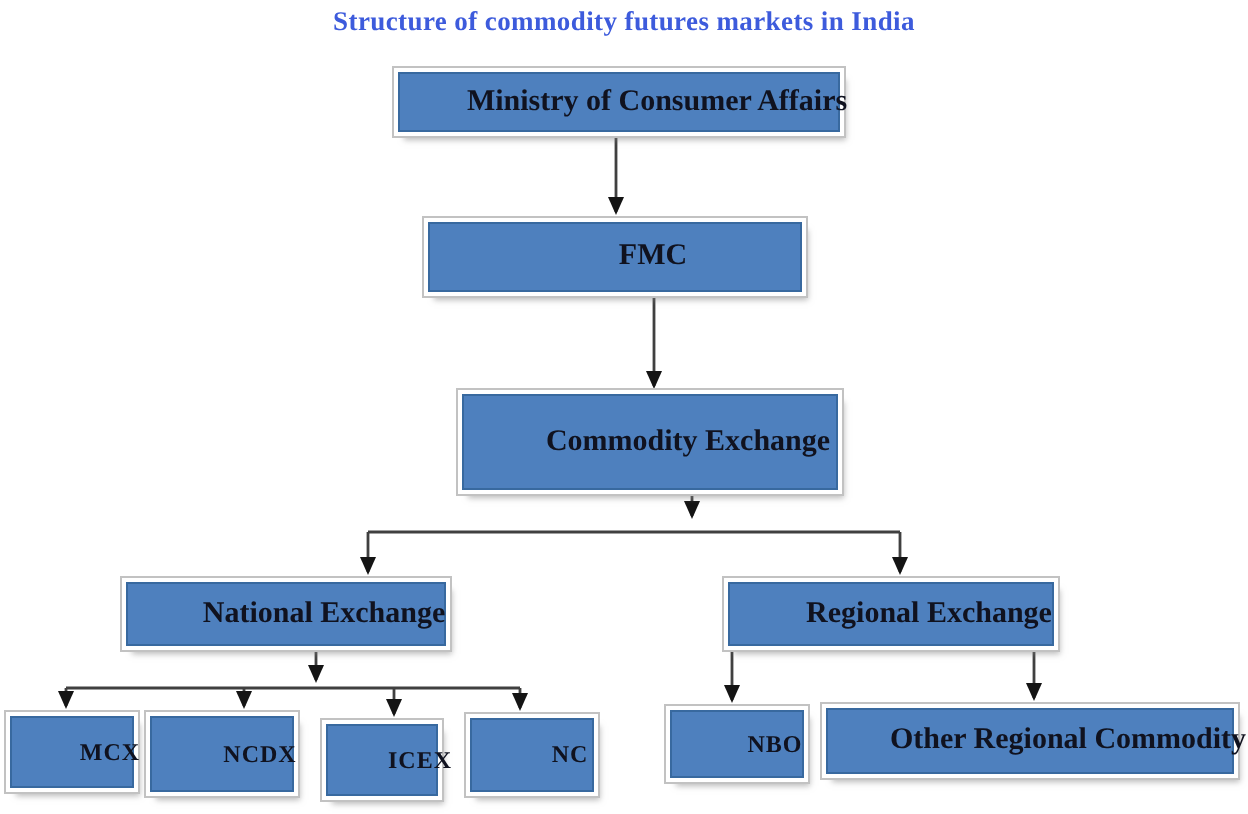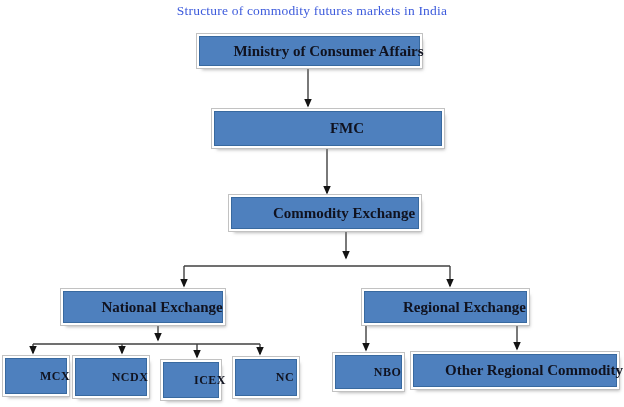--- a/index.html
+++ b/index.html
@@ -13,21 +13,21 @@
     height: 407px;
     background: #ffffff;
     overflow: hidden;
   }
   .diagram-title {
     position: absolute;
     left: 0; top: 3px;
     width: 100%;
     text-align: center;
     font-size: 13.5px;
-    font-weight: normal;
+    font-weight: bold;
     color: #3d5bdc;
     letter-spacing: 0.2px;
   }
   .connectors {
     position: absolute;
     left: 0; top: 0;
     width: 624px; height: 407px;
   }
   .node {
     position: absolute;
@@ -41,22 +41,22 @@
     font-weight: bold;
     font-size: 15px;
     text-align: center;
     white-space: nowrap;
     box-sizing: border-box;
     padding-left: 38px;
   }
   .node.acro { font-size: 12px; letter-spacing: 0.5px; }
   
   #n-ministry  { left:199px; top:36px;  width:221px; height:30px; }
-  #n-fmc       { left:214px; top:111px; width:228px; height:35px; }
-  #n-commodity { left:231px; top:197px; width:188px; height:32px; }
+  #n-fmc       { left:214px; top:111px; width:187px; height:35px; }
+  #n-commodity { left:231px; top:197px; width:188px; height:48px; }
   #n-national  { left:63px;  top:291px; width:160px; height:32px; }
   #n-regional  { left:364px; top:291px; width:163px; height:32px; }
   #n-mcx       { left:5px;   top:358px; width:62px;  height:36px; }
   #n-ncdx      { left:75px;  top:358px; width:72px;  height:38px; }
   #n-icex      { left:163px; top:362px; width:56px;  height:36px; }
   #n-nc        { left:235px; top:359px; width:62px;  height:37px; }
   #n-nbo       { left:335px; top:355px; width:67px;  height:34px; }
   #n-other     { left:413px; top:354px; width:204px; height:33px; }
 </style>
 </head>

